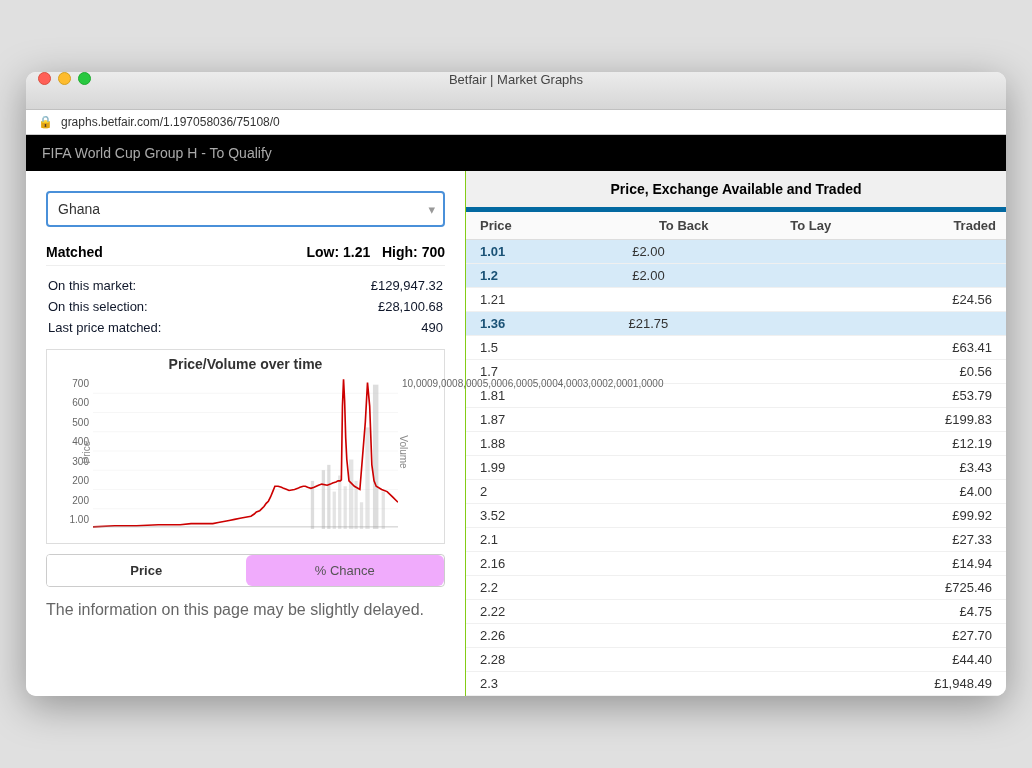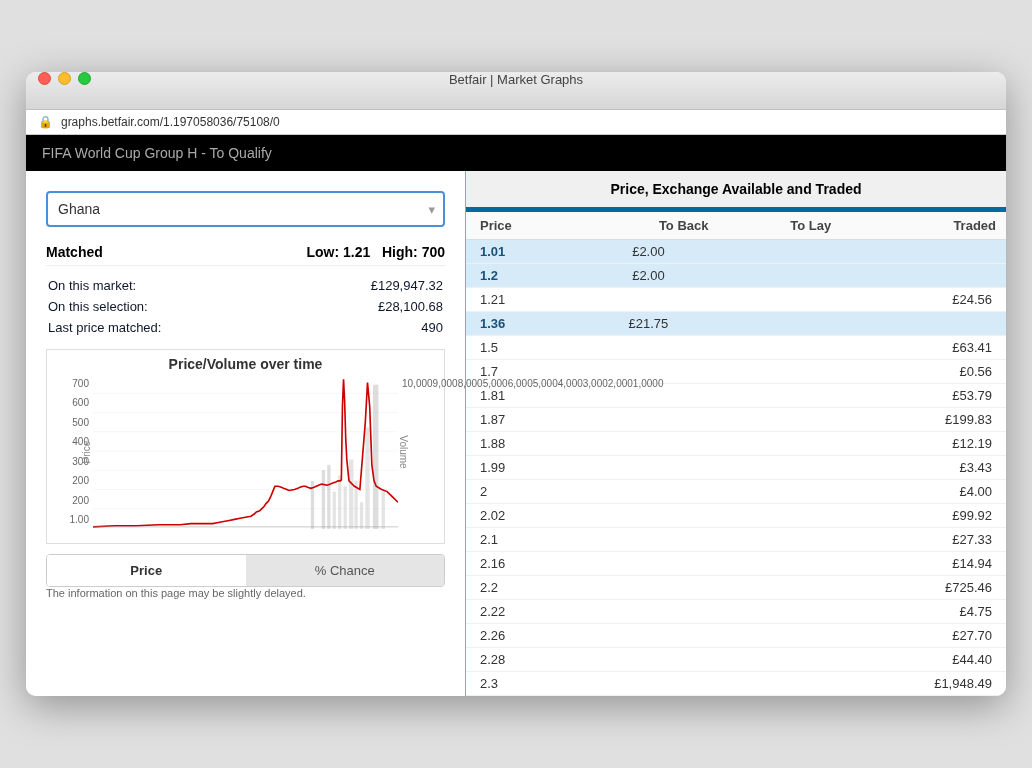--- a/index.html
+++ b/index.html
@@ -146,26 +146,28 @@
       font-size: 13px;
       border: none;
       outline: none;
     }
     .tab-btn.active {
       background: #fff;
       font-weight: 600;
       color: #333;
     }
     .tab-btn.inactive {
-      background: #e5e5e5;
+      background: #f0abfc;
       color: #555;
+      border-radius: 6px;
     }
     .delay-note {
-      font-size: 11px;
+      font-size: 16px;
       color: #666;
+      margin-top: 14px;
     }
     
     .right-header {
       background: #f0f0f0;
       text-align: center;
       padding: 10px;
       font-weight: 600;
       font-size: 14px;
       border-bottom: 5px solid #0369a1;
     }
@@ -404,21 +406,21 @@
               <td></td>
               <td>£3.43</td>
             </tr>
             <tr>
               <td>2</td>
               <td></td>
               <td></td>
               <td>£4.00</td>
             </tr>
             <tr>
-              <td>2.02</td>
+              <td>3.52</td>
               <td></td>
               <td></td>
               <td>£99.92</td>
             </tr>
             <tr>
               <td>2.1</td>
               <td></td>
               <td></td>
               <td>£27.33</td>
             </tr>

